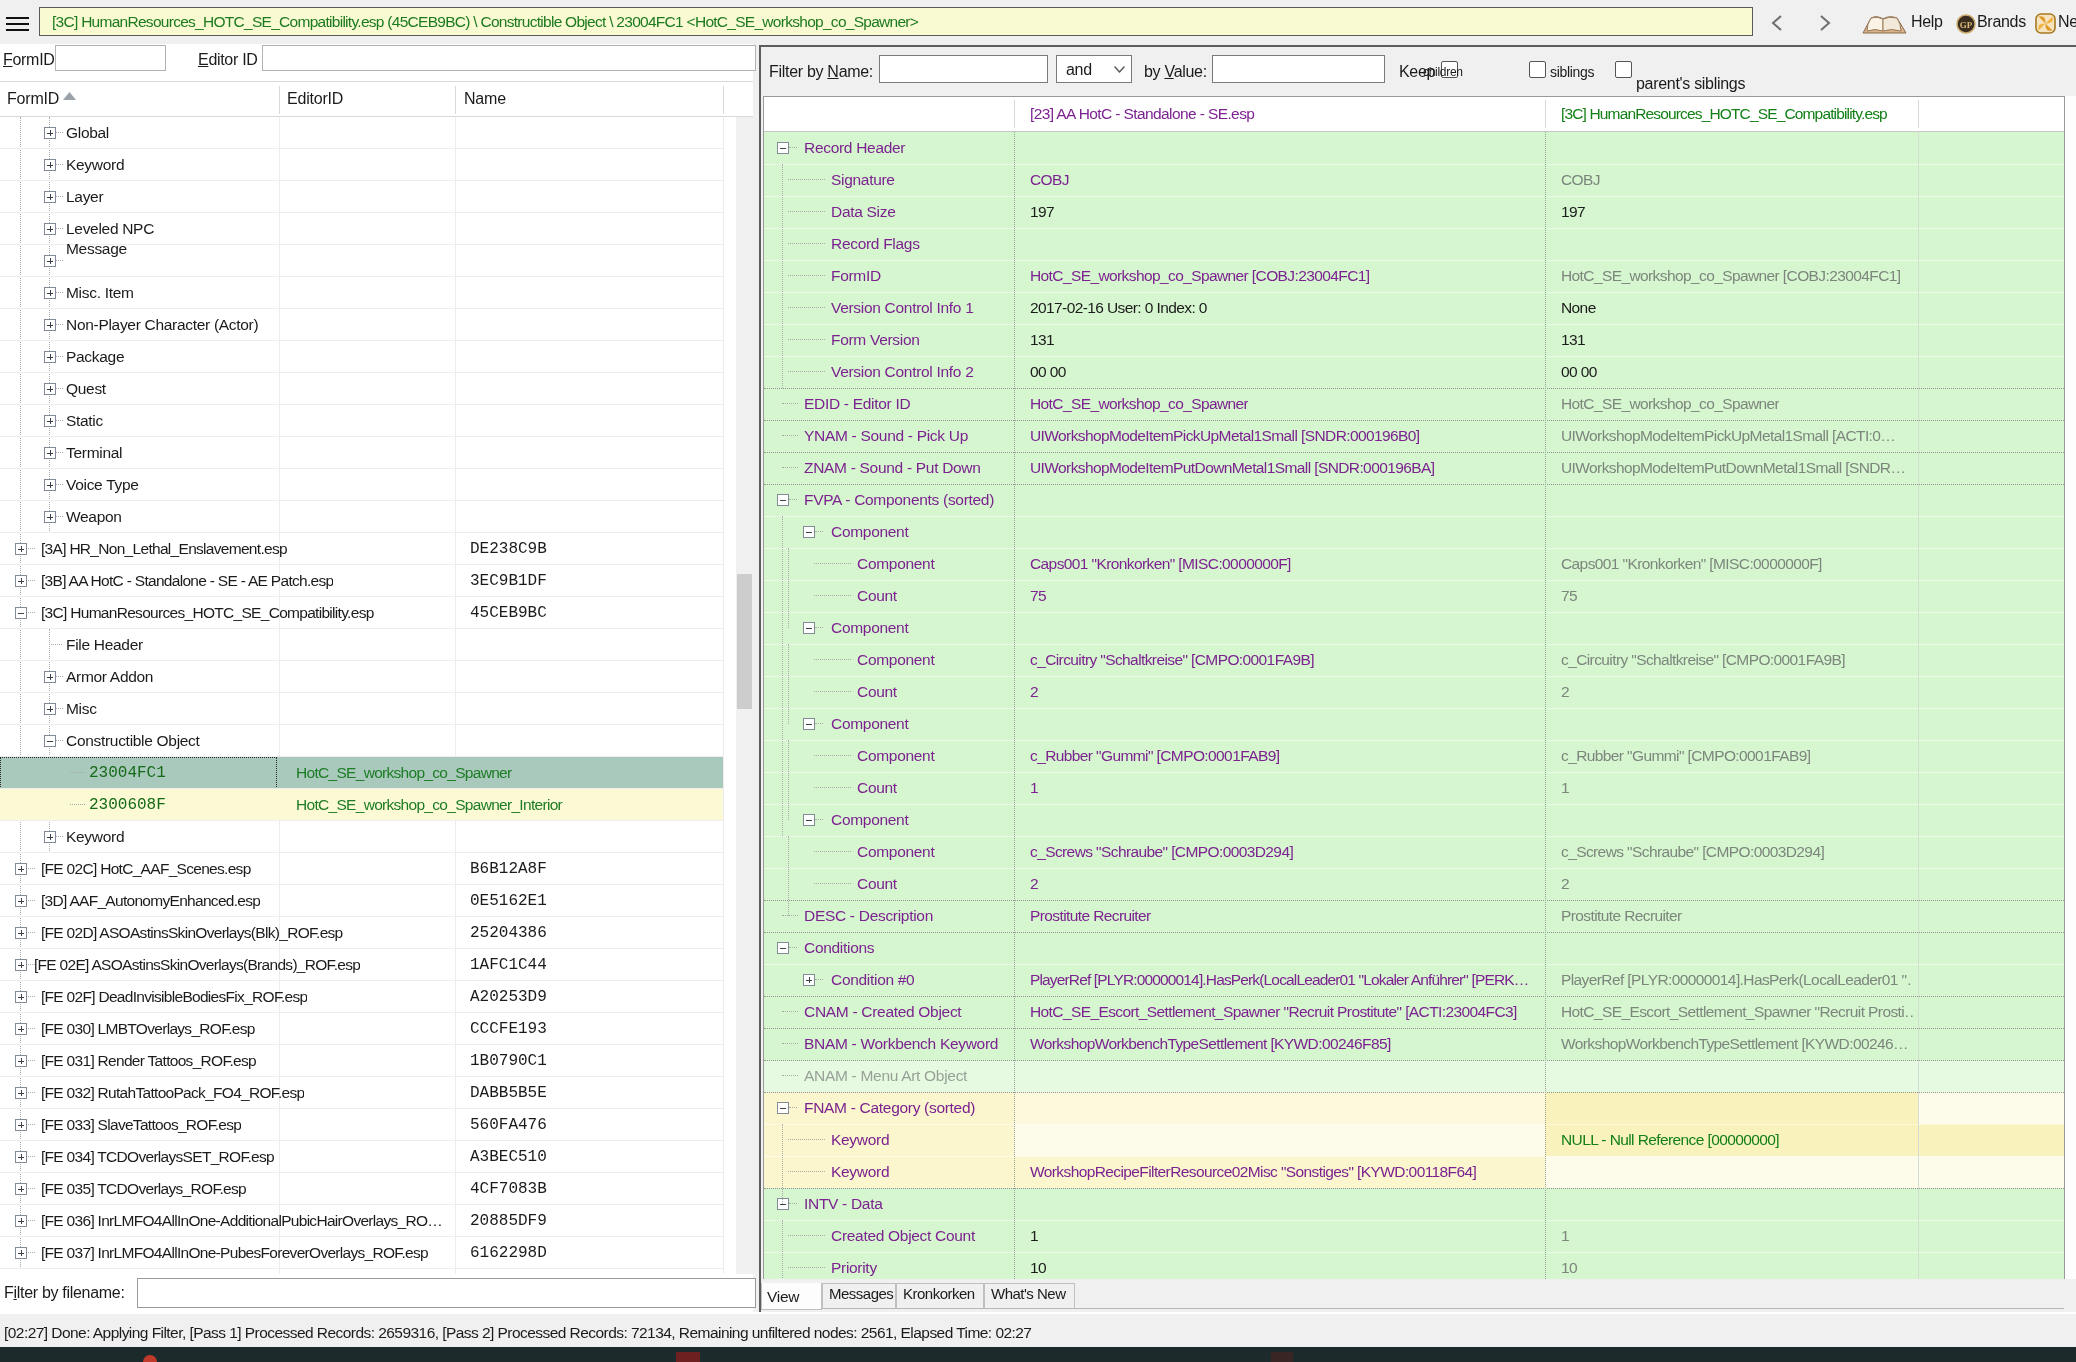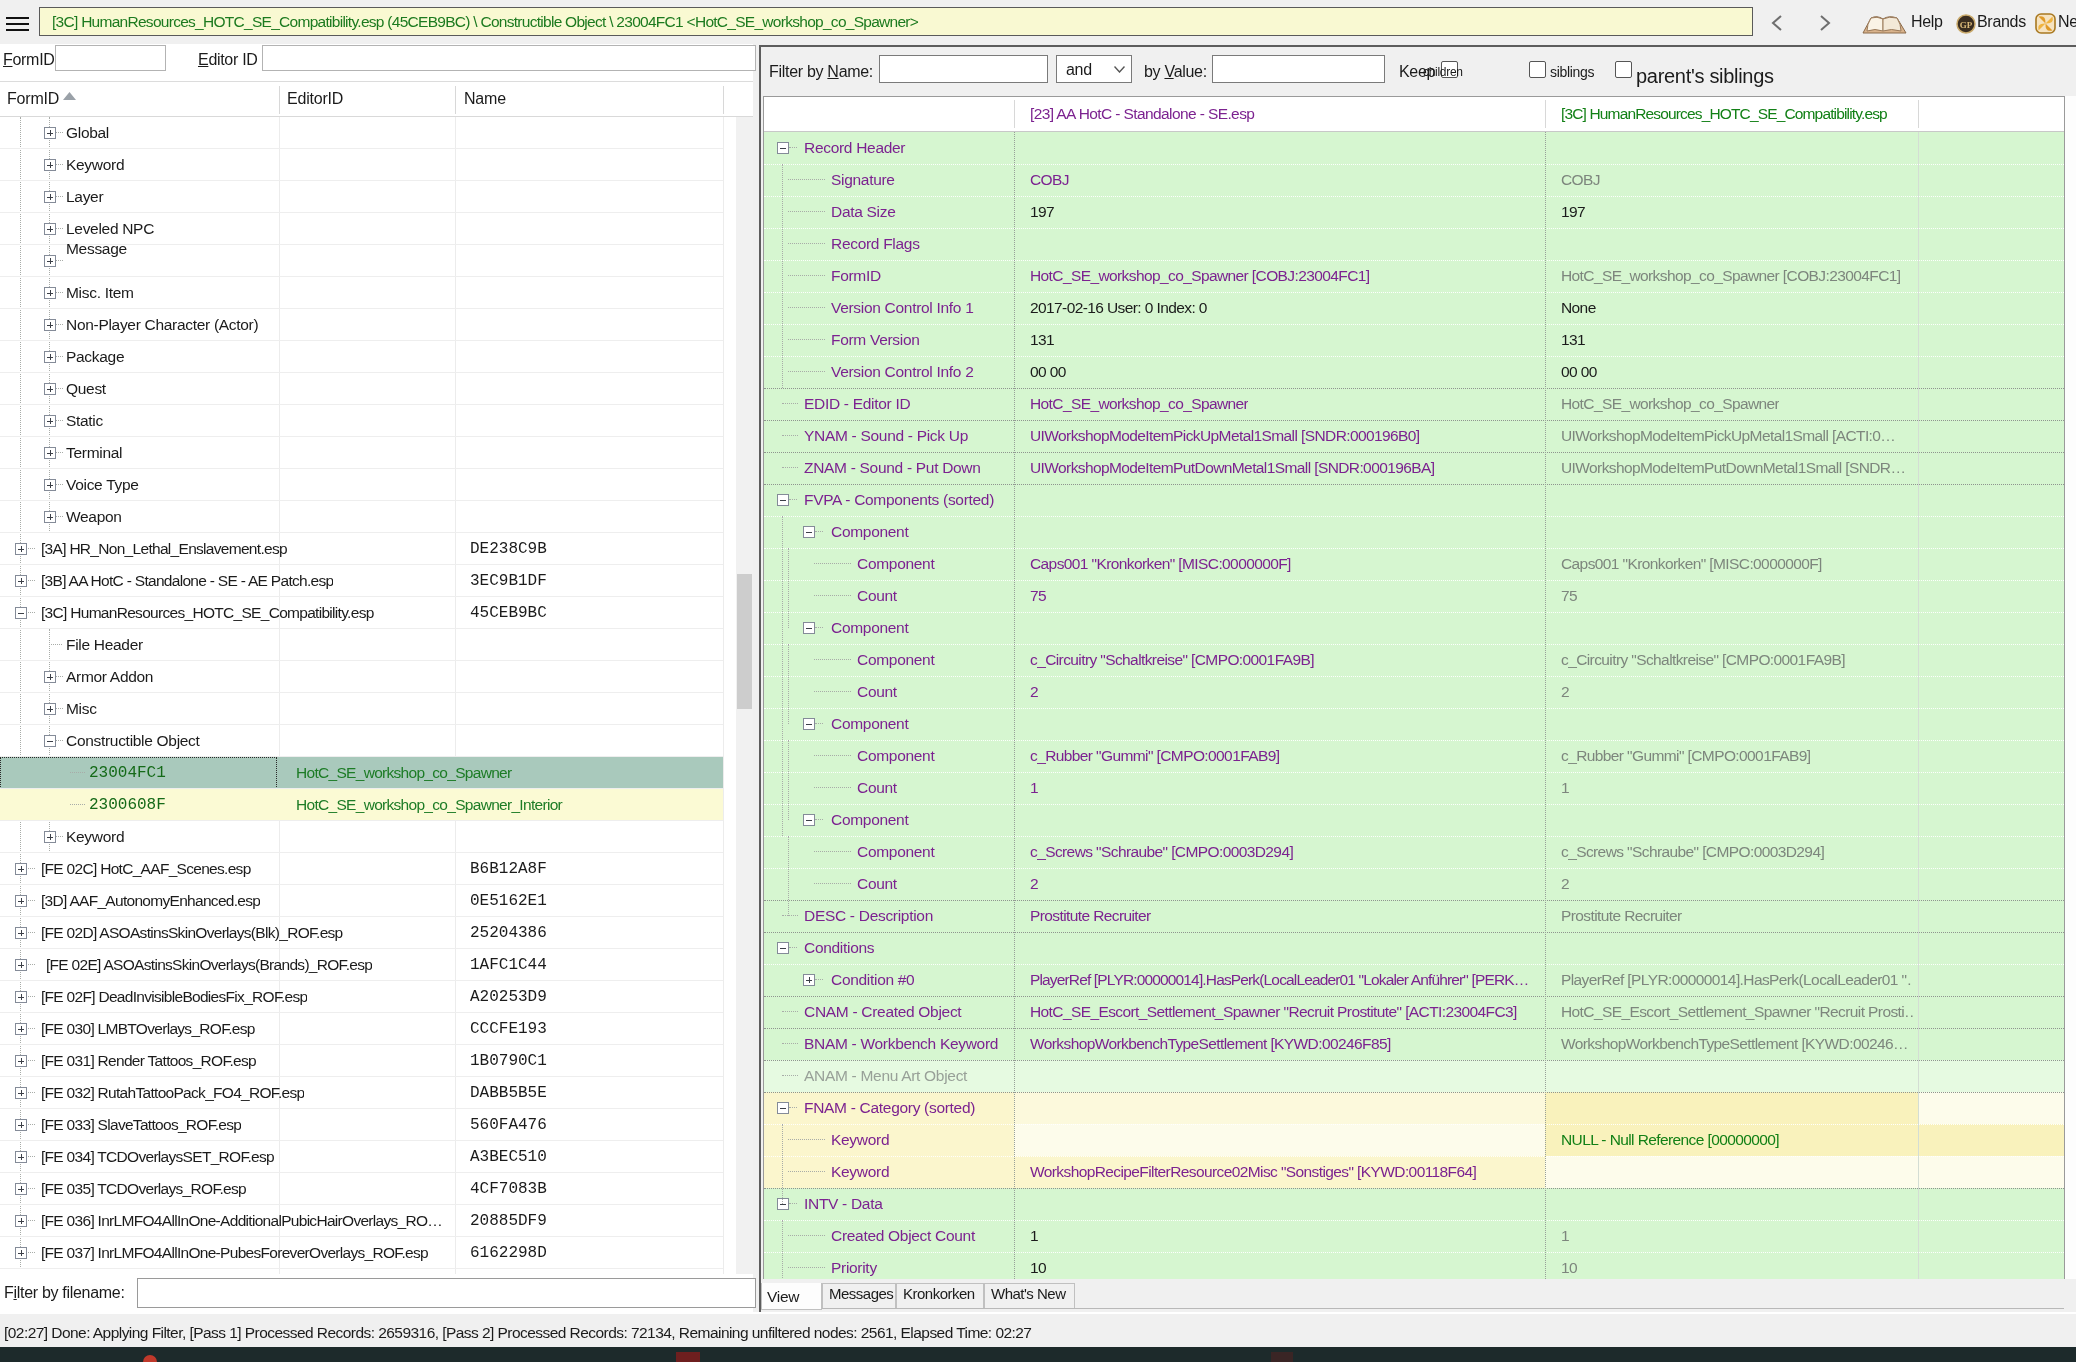--- a/index.html
+++ b/index.html
@@ -251,21 +251,21 @@
     <b></b>
   </div>
 <div class="t w" style="left:41px;top:917px;max-width:410px;overflow:hidden">[FE 02D] ASOAstinsSkinOverlays(Blk)_ROF.esp</div>
 <div class="t mono" style="left:470px;top:917px">25204386</div>
 <div class="ab" style="left:0;top:980px;width:723px;height:1px;background:#eeeeee"></div>
 <div class="hd" style="left:26px;top:964px;width:9px"></div>
 <div class="bx" style="left:15px;top:959px">
     <i></i>
     <b></b>
   </div>
-<div class="t w" style="left:46px;top:949px;max-width:410px;overflow:hidden">[FE 02E] ASOAstinsSkinOverlays(Brands)_ROF.esp</div>
+<div class="t w" style="left:34px;top:949px;max-width:410px;overflow:hidden">[FE 02E] ASOAstinsSkinOverlays(Brands)_ROF.esp</div>
 <div class="t mono" style="left:470px;top:949px">1AFC1C44</div>
 <div class="ab" style="left:0;top:1012px;width:723px;height:1px;background:#eeeeee"></div>
 <div class="hd" style="left:26px;top:996px;width:9px"></div>
 <div class="bx" style="left:15px;top:991px">
     <i></i>
     <b></b>
   </div>
 <div class="t w" style="left:41px;top:981px;max-width:410px;overflow:hidden">[FE 02F] DeadInvisibleBodiesFix_ROF.esp</div>
 <div class="t mono" style="left:470px;top:981px">A20253D9</div>
 <div class="ab" style="left:0;top:1044px;width:723px;height:1px;background:#eeeeee"></div>
@@ -346,21 +346,21 @@
     <path d="M0.5 0.5 L5.5 6 L10.5 0.5" fill="none" stroke="#555" stroke-width="1.4"></path>
   </svg>
 <div class="t" style="left:1144px;top:56px;font-size:16px">by <u>V</u>alue:</div>
 <div class="inp" style="left:1212px;top:55px;width:173px;height:28px"></div>
 <div class="t" style="left:1399px;top:56px;font-size:16px">Keep</div>
 <div class="ab" style="left:1441px;top:61px;width:17px;height:17px;background:#fff;border:1.5px solid #555;border-radius:2px"></div>
 <div class="t" style="left:1423px;top:56px;font-size:12px">children</div>
 <div class="ab" style="left:1529px;top:61px;width:17px;height:17px;background:#fff;border:1.5px solid #555;border-radius:2px"></div>
 <div class="t" style="left:1550px;top:56px;font-size:14px">siblings</div>
 <div class="ab" style="left:1615px;top:61px;width:17px;height:17px;background:#fff;border:1.5px solid #555;border-radius:2px"></div>
-<div class="t" style="left:1636px;top:60px;font-size:20px">parent's siblings</div>
+<div class="t" style="left:1636px;top:68px;font-size:16px">parent's siblings</div>
 <div class="ab" style="left:763px;top:96px;width:1302px;height:1183px;background:#fff;border:1px solid #9a9a9a;border-bottom:none"></div>
 <div class="t p v" style="left:1030px;top:98px">[23] AA HotC - Standalone - SE.esp</div>
 <div class="t grn" style="left:1561px;top:98px;letter-spacing:-0.85px">[3C] HumanResources_HOTC_SE_Compatibility.esp</div>
 <div class="ab" style="left:1014px;top:100px;width:1px;height:28px;background:#d8d8d8"></div>
 <div class="ab" style="left:1545px;top:100px;width:1px;height:28px;background:#d8d8d8"></div>
 <div class="ab" style="left:1918px;top:100px;width:1px;height:28px;background:#d8d8d8"></div>
 <div class="ab" style="left:764px;top:131px;width:1300px;height:1px;background:#c8c8c8"></div>
 <div class="ab" style="left:764px;top:132px;width:250px;height:32px;background:#d6f6d0"></div>
 <div class="ab" style="left:1014px;top:132px;width:531px;height:32px;background:#d6f6d0"></div>
 <div class="ab" style="left:1545px;top:132px;width:373px;height:32px;background:#d6f6d0"></div>

